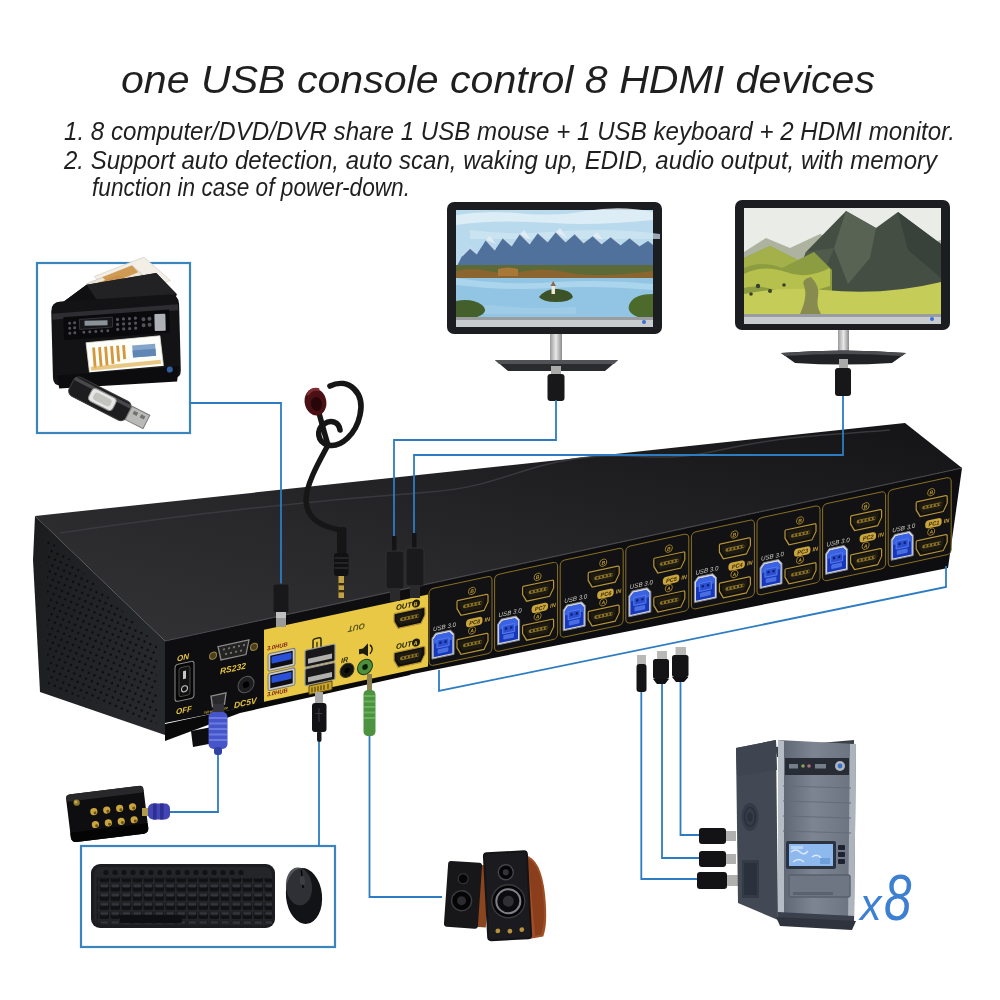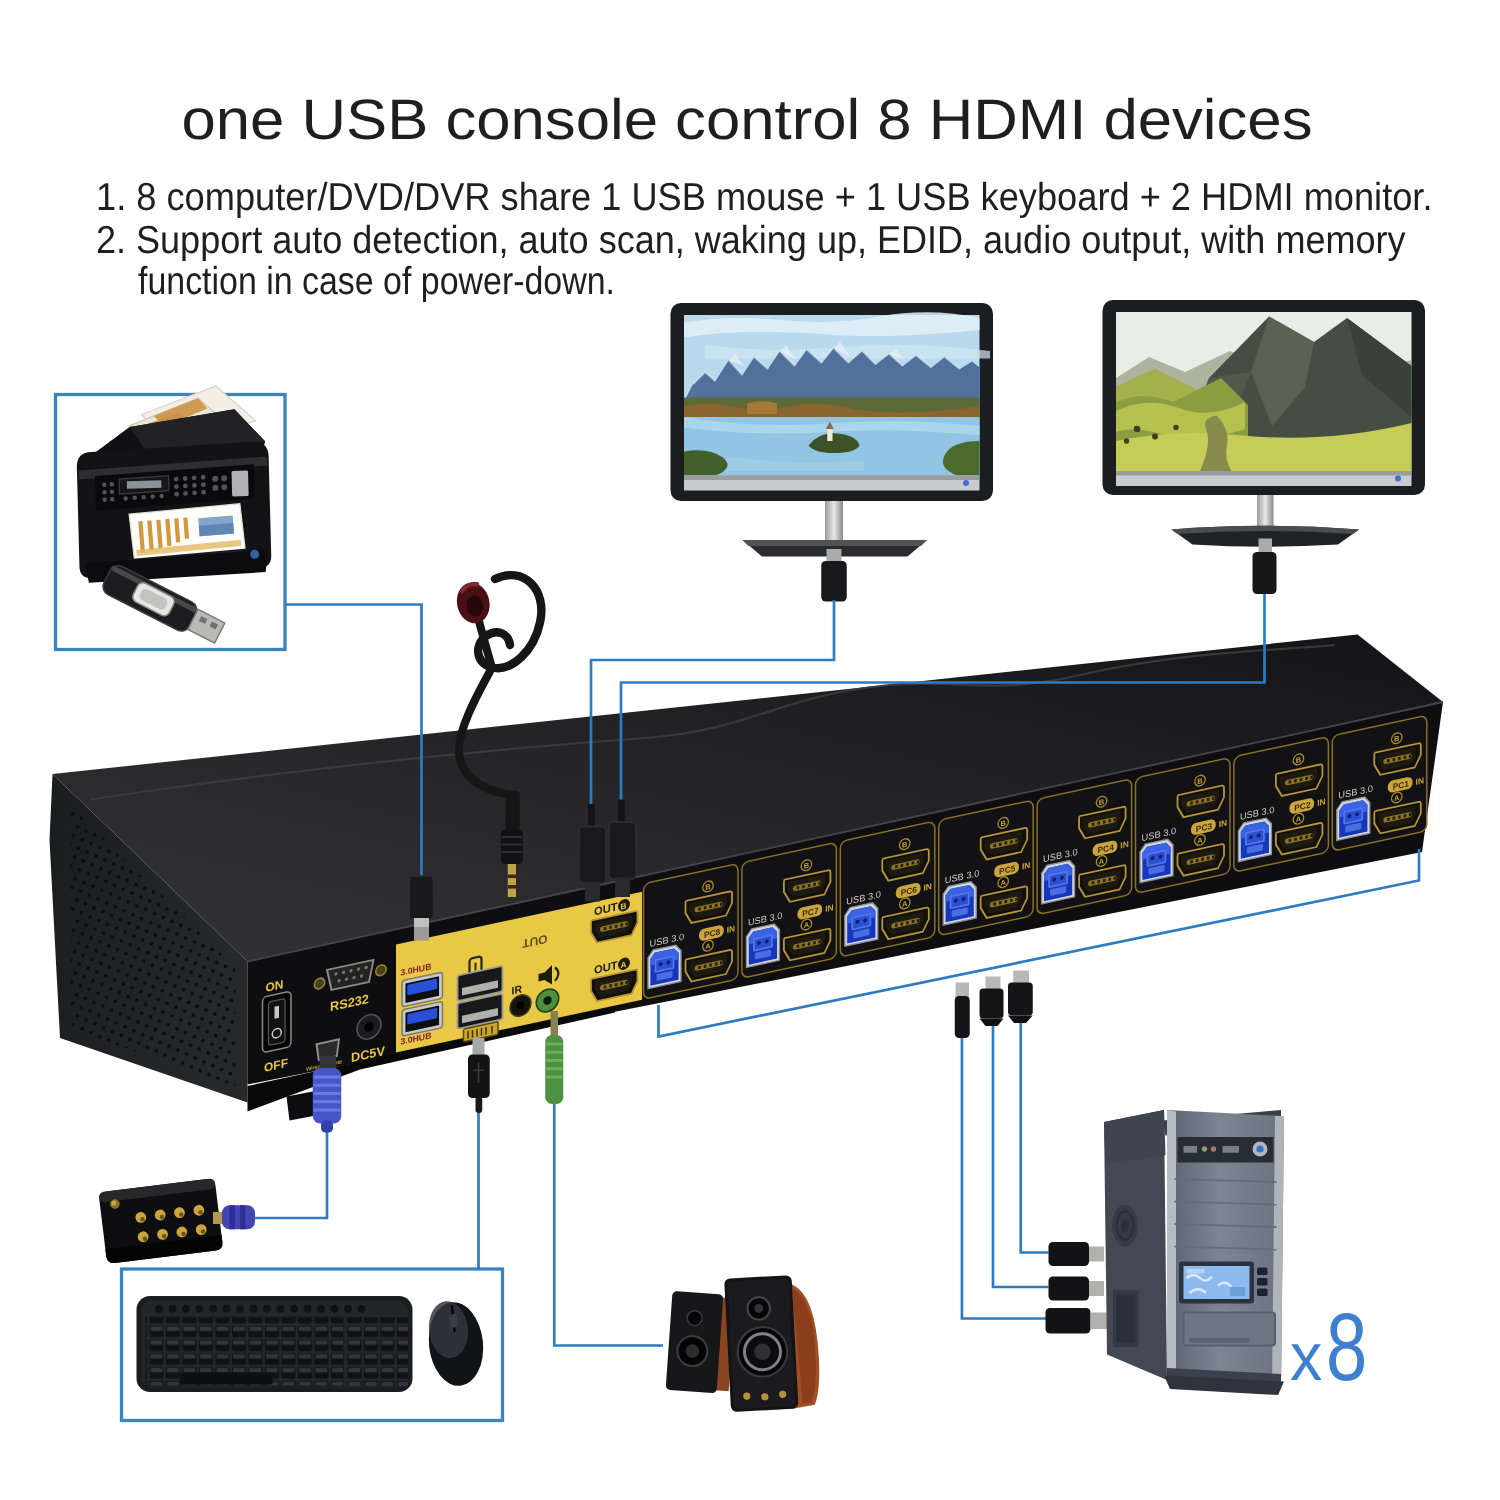--- a/index.html
+++ b/index.html
@@ -1,17 +1,17 @@
 <!DOCTYPE html>
 <html><head>
 <meta charset="utf-8">
 <style>
   html,body{margin:0;padding:0;background:#ffffff;}
   #canvas{position:relative;width:1000px;height:1000px;background:#ffffff;overflow:hidden;
-          font-family:"Liberation Sans", sans-serif;}
+          font-family:"Liberation Sans", sans-serif;font-style:italic;}
   svg{position:absolute;left:0;top:0;font-family:"Liberation Sans", sans-serif;}
 </style>
 </head>
 <body>
 <div id="canvas">
 <svg width="1000" height="1000" viewBox="0 0 1000 1000">
   <defs>
     <linearGradient id="topface" x1="0" y1="1" x2="1" y2="0">
       <stop offset="0" stop-color="#333336"></stop>
       <stop offset="0.4" stop-color="#28282b"></stop>

